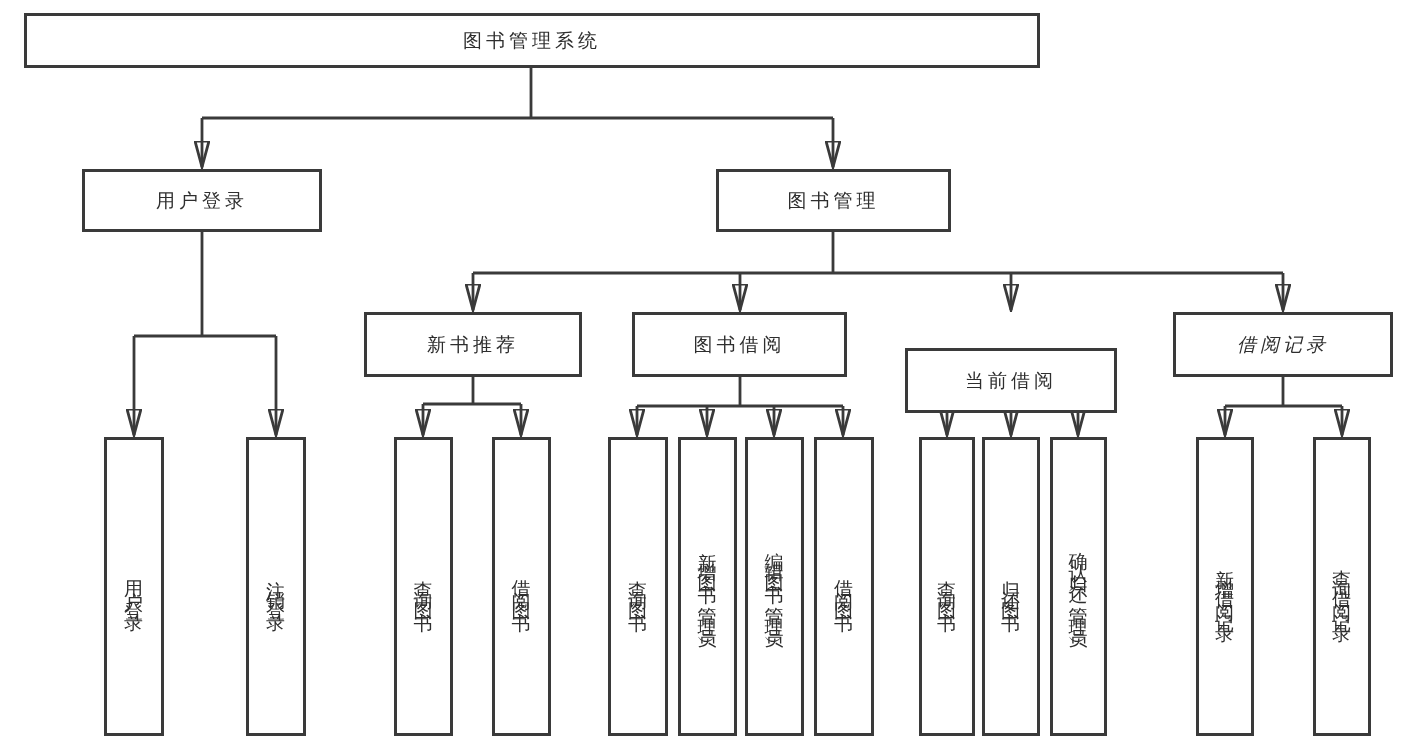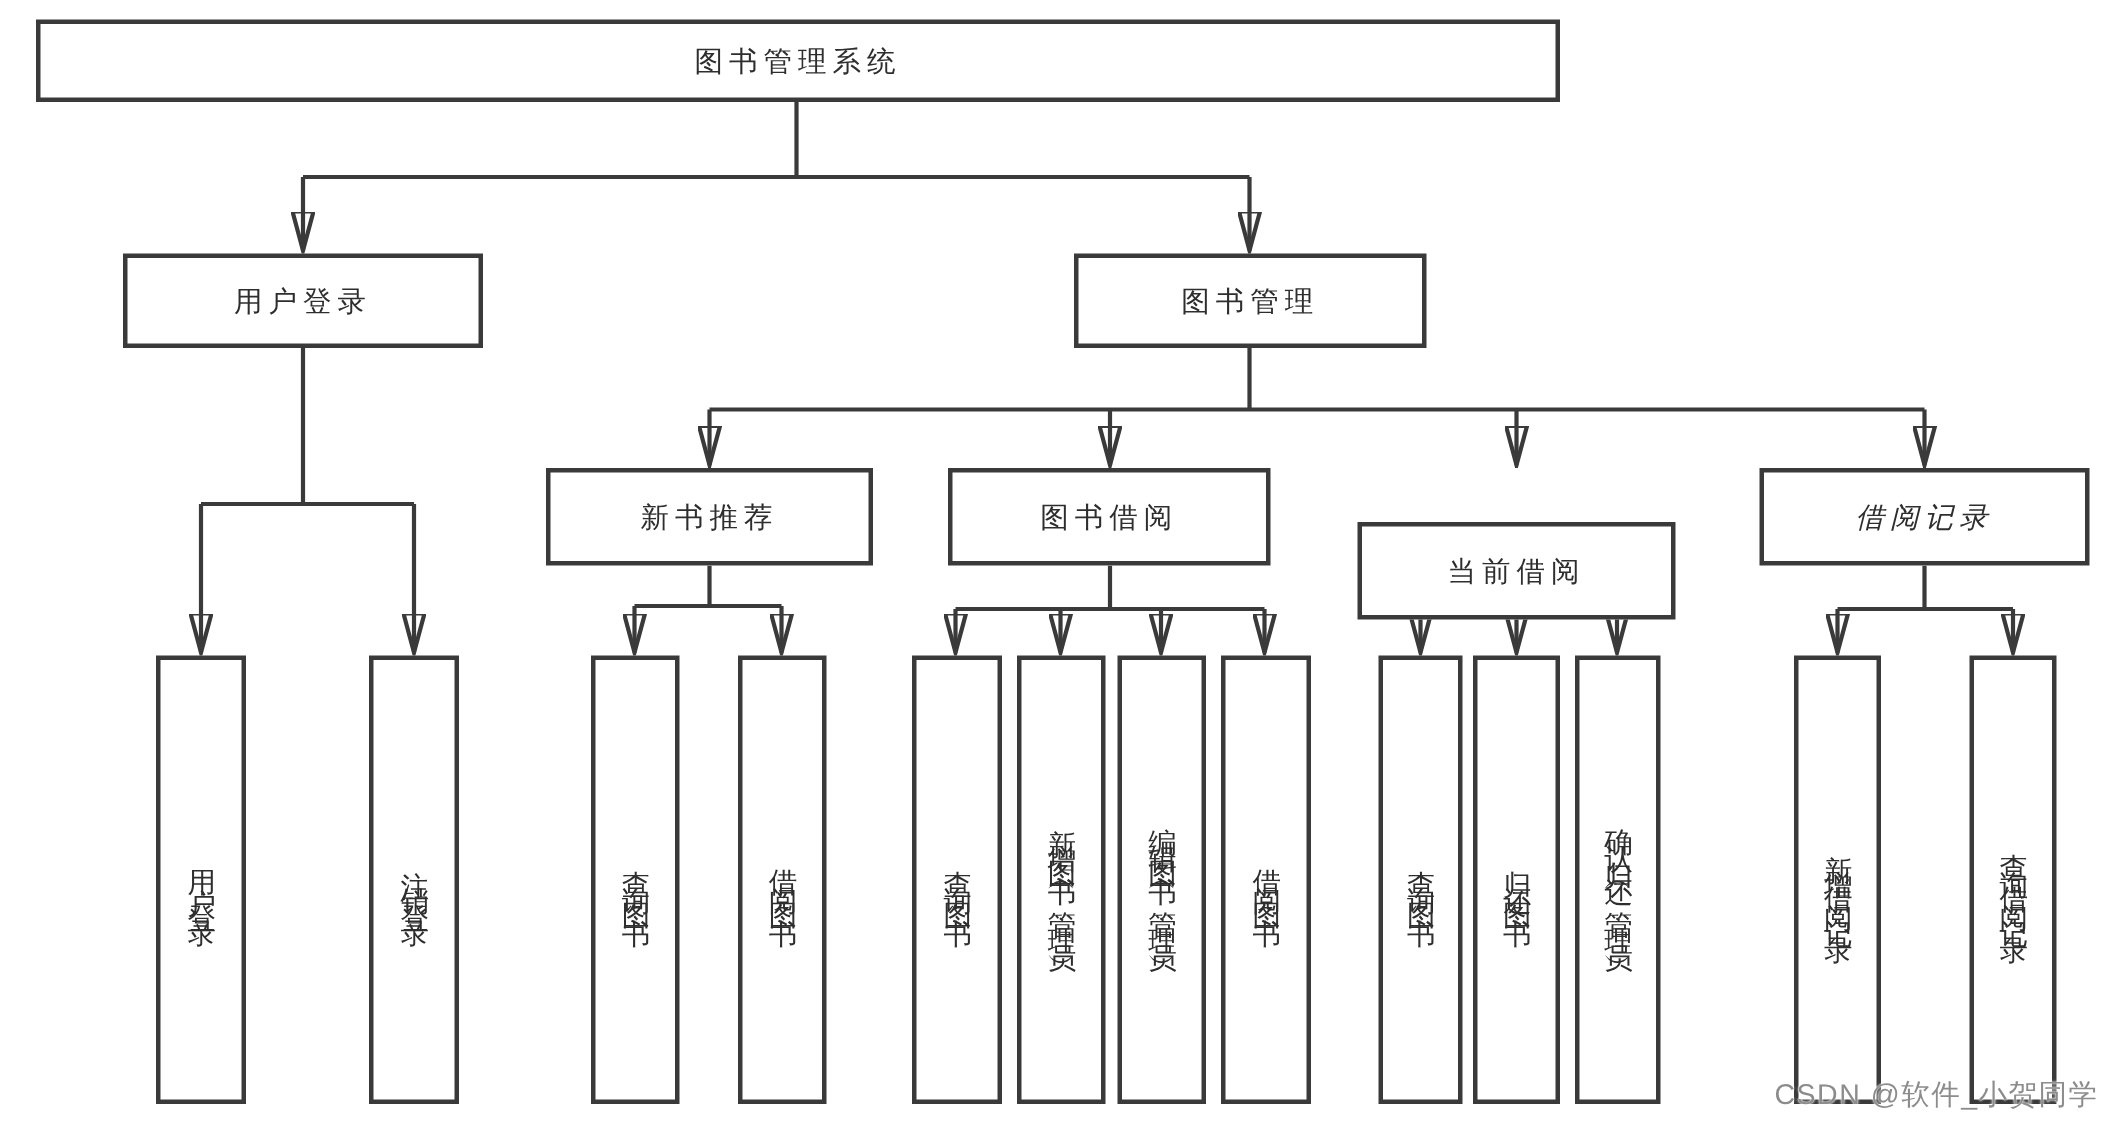--- a/index.html
+++ b/index.html
@@ -138,15 +138,14 @@
   <div class="box v" style="left:745px; top:437px; width:59px; height:299px;">编辑图书（管理员）</div>
   <div class="box v" style="left:814px; top:437px; width:60px; height:299px;">借阅图书</div>
 
   <div class="box v" style="left:919px; top:437px; width:56px; height:299px;">查询图书</div>
   <div class="box v" style="left:982px; top:437px; width:58px; height:299px;">归还图书</div>
   <div class="box v" style="left:1050px; top:437px; width:57px; height:299px;">确认归还（管理员）</div>
 
   <div class="box v" style="left:1196px; top:437px; width:58px; height:299px;">新增借阅记录</div>
   <div class="box v" style="left:1313px; top:437px; width:58px; height:299px;">查询借阅记录</div>
 
-  <div class="watermark">CSDN @软件_小贺同学</div>
 
 </div>
 
 </body></html>

